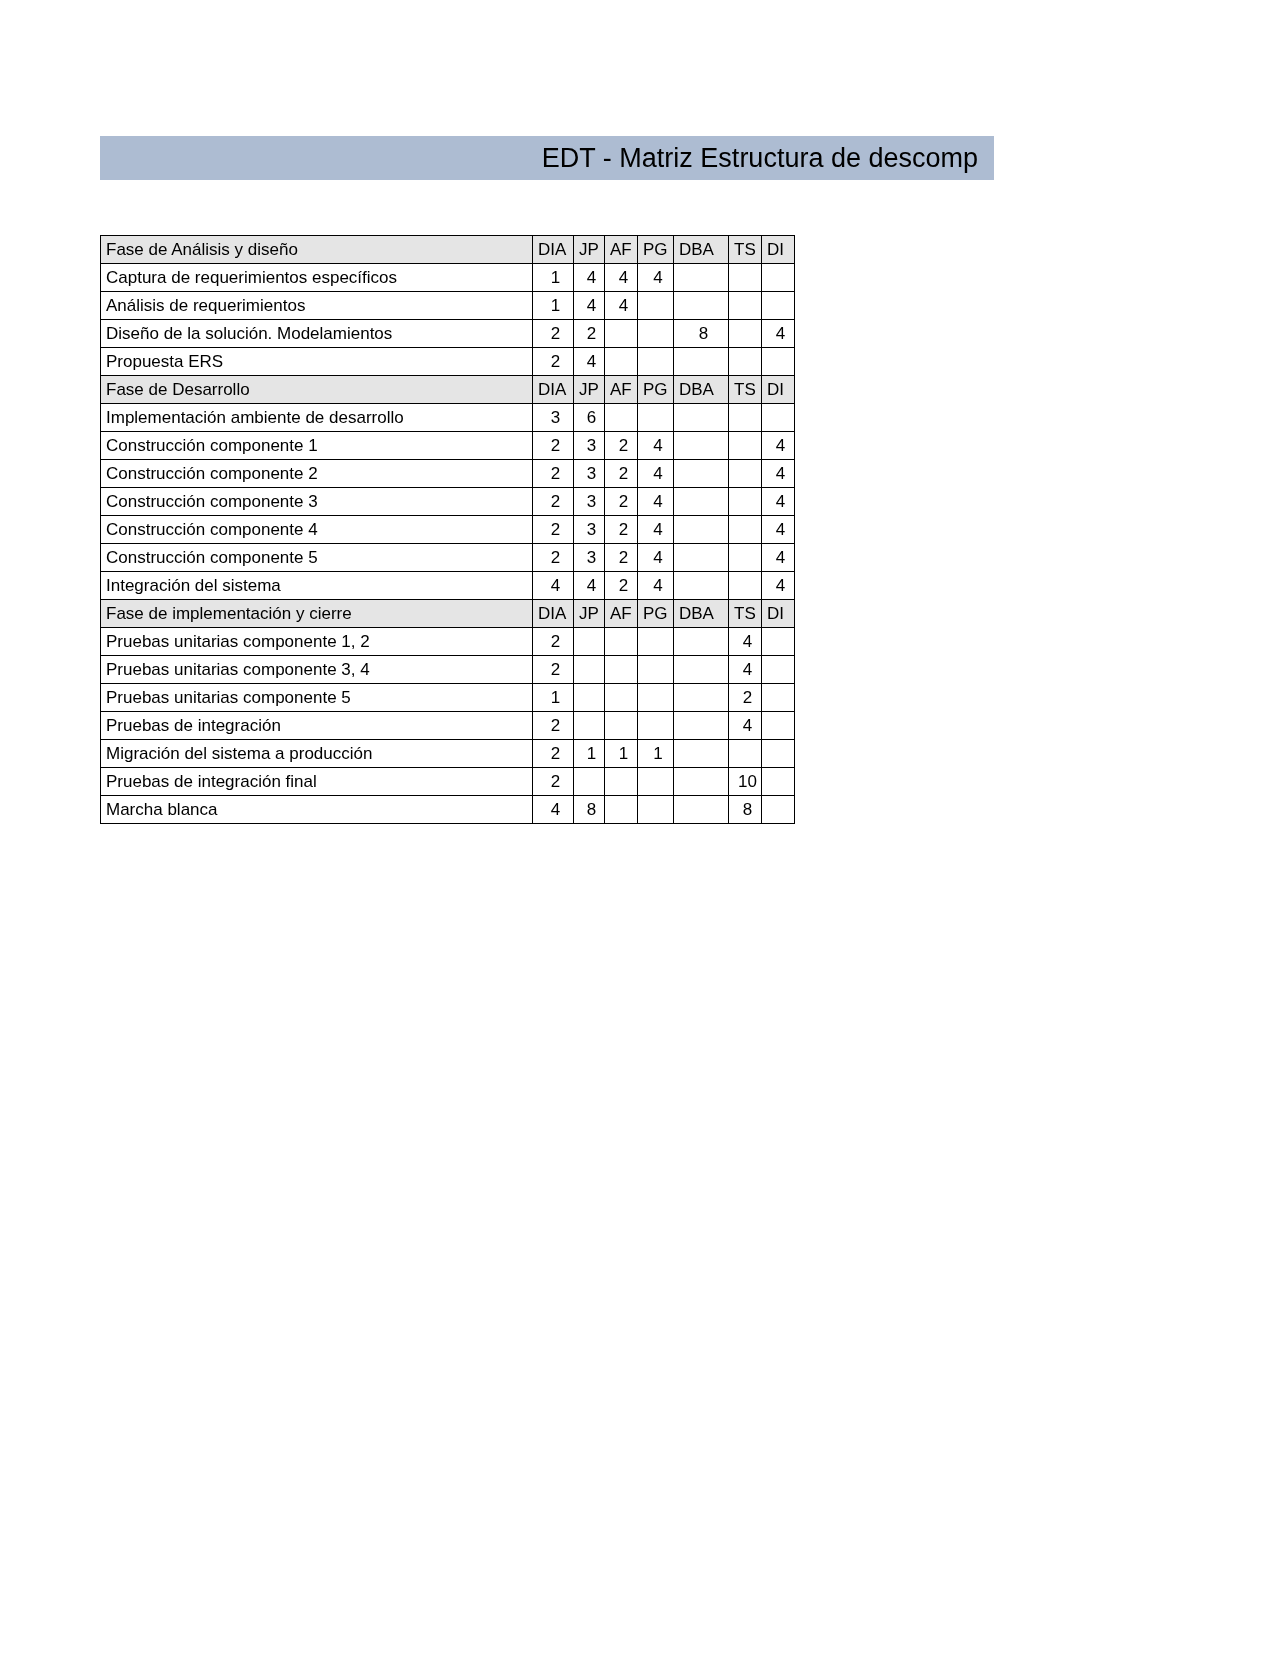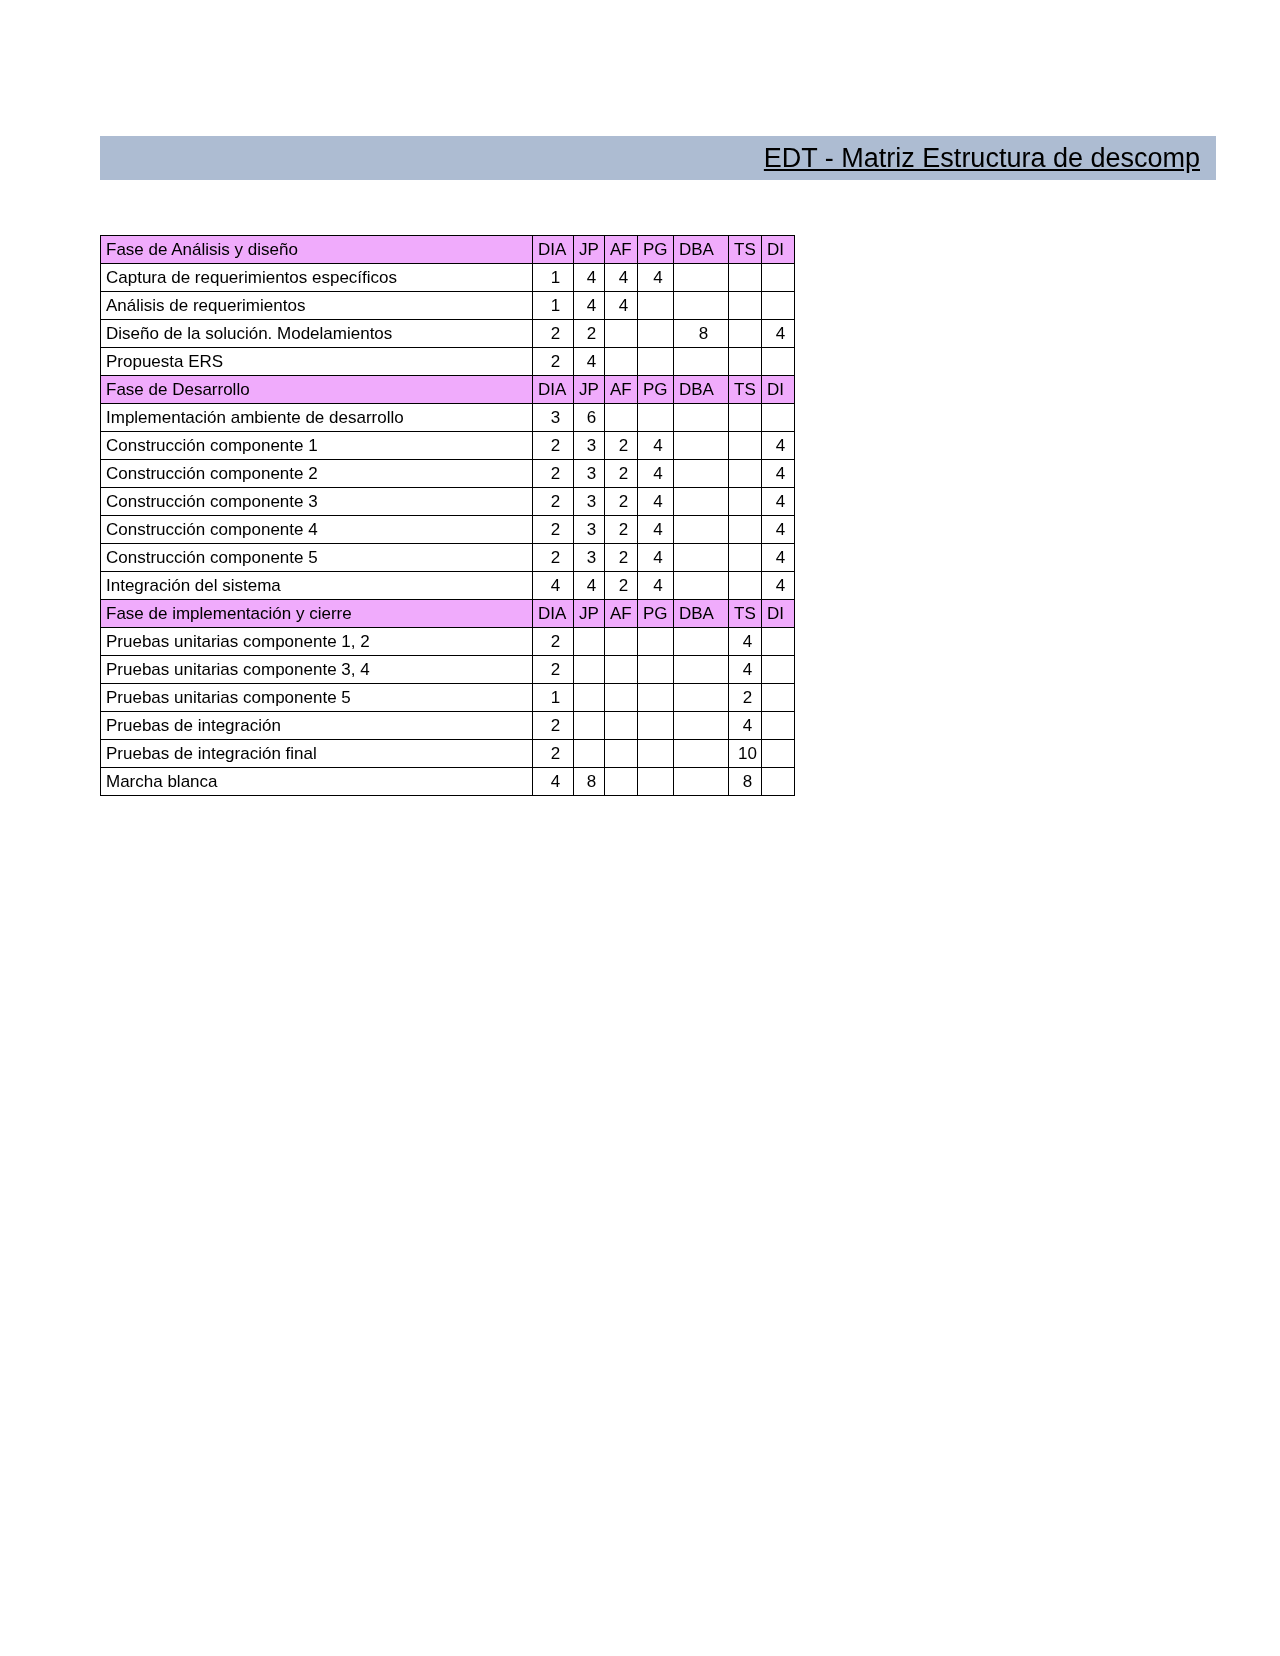--- a/index.html
+++ b/index.html
@@ -14,29 +14,28 @@
     color: #000000;
     position: relative;
     overflow: hidden;
   }
 
   
   .banner {
     position: absolute;
     left: 100px;
     top: 136px;
-    width: 1116px;
+    width: 894px;
     height: 44px;
     background: #adbcd2;
     display: flex;
     align-items: center;
     justify-content: flex-end;
     box-sizing: border-box;
     padding-right: 16px;
-    text-decoration: underline;
   }
   .banner-title {
     font-size: 27px;
     color: #000000;
     font-family: "Liberation Sans", sans-serif;
     line-height: 1;
     white-space: nowrap;
   }
 
   
@@ -63,21 +62,21 @@
   col.c-task { width: 432px; }
   col.c-dia  { width: 41px; }
   col.c-jp   { width: 31px; }
   col.c-af   { width: 33px; }
   col.c-pg   { width: 36px; }
   col.c-dba  { width: 55px; }
   col.c-ts   { width: 33px; }
   col.c-di   { width: 33px; }
 
   tr.phase-row td {
-    background: #f0abfc;
+    background: #e5e5e5;
   }
   td.num {
     text-align: center;
     padding: 0;
   }
   td.code {
     text-align: left;
     padding: 0;
   }
   td.task {
@@ -278,20 +277,30 @@
           <td class="task">Pruebas de integración</td>
           <td class="num">2</td>
           <td class="num"></td>
           <td class="num"></td>
           <td class="num"></td>
           <td class="num"></td>
           <td class="num">4</td>
           <td class="num"></td>
         </tr>
         <tr class="task-row">
+          <td class="task">Migración del sistema a producción</td>
+          <td class="num">2</td>
+          <td class="num">1</td>
+          <td class="num">1</td>
+          <td class="num">1</td>
+          <td class="num"></td>
+          <td class="num"></td>
+          <td class="num"></td>
+        </tr>
+        <tr class="task-row">
           <td class="task">Pruebas de integración final</td>
           <td class="num">2</td>
           <td class="num"></td>
           <td class="num"></td>
           <td class="num"></td>
           <td class="num"></td>
           <td class="num">10</td>
           <td class="num"></td>
         </tr>
         <tr class="task-row">

